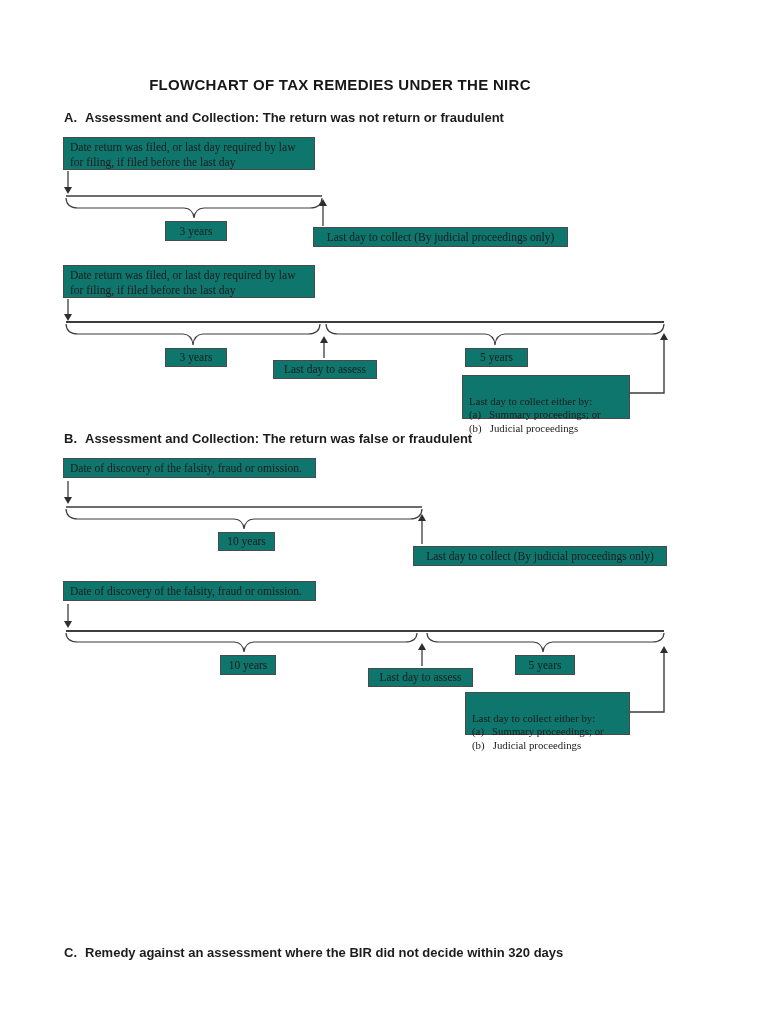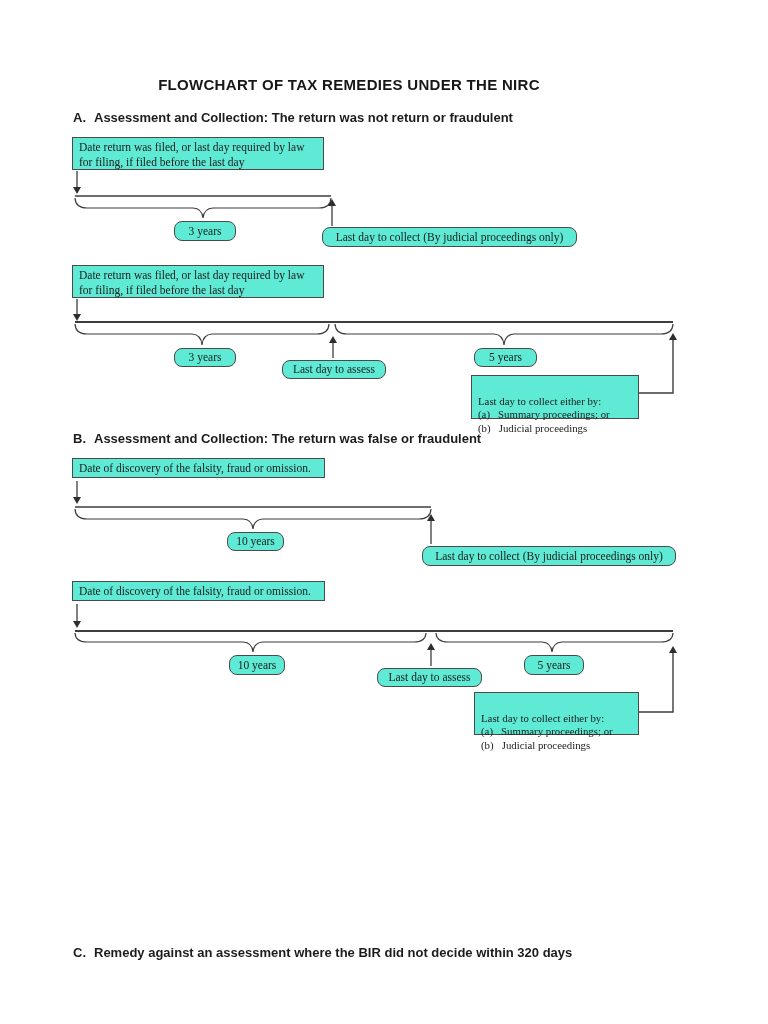--- a/index.html
+++ b/index.html
@@ -3,47 +3,46 @@
 <meta charset="utf-8">
 <style>
   html,body{margin:0;padding:0;background:#ffffff;}
   .page{
     position:relative;
     width:680px;height:1024px;
     background:#ffffff;
     font-family:"Liberation Serif", serif;
     color:#1b1b1b;
     overflow:hidden;
-    margin-left:9px;
   }
   .doc-title{
     position:absolute;left:0;right:0;top:76px;
     text-align:center;
     font-family:"Liberation Sans", sans-serif;
     font-weight:bold;font-size:15px;letter-spacing:.3px;
     color:#171717;
   }
   .sec-heading{
     position:absolute;left:64px;
     display:flex;
     font-family:"Liberation Sans", sans-serif;
     font-weight:bold;font-size:13px;color:#1c1c1c;
     white-space:nowrap;
   }
   .sec-heading .hlabel{width:21px;flex:0 0 auto;}
   .tbox{
     position:absolute;
     box-sizing:border-box;
     border:1px solid #4a4a4a;
-    background:#5eead4;
+    background:#0f766e;
     font-size:11.5px;line-height:1.28;
     padding:2px 6px;
     color:#1b1b1b;
   }
-  .tbox.center{display:flex;align-items:center;justify-content:center;padding:1px 4px;text-align:center;border-radius:8px;}
+  .tbox.center{display:flex;align-items:center;justify-content:center;padding:1px 4px;text-align:center;}
   .tbox.multi{font-size:10.8px;line-height:1.24;padding:19px 6px;}
   .pre{white-space:pre-wrap;}
   svg.wires{position:absolute;left:0;top:0;}
 </style>
 </head>
 <body>
 
 <div class="page">
 
   <svg class="wires" width="768" height="1024" viewBox="0 0 768 1024">

